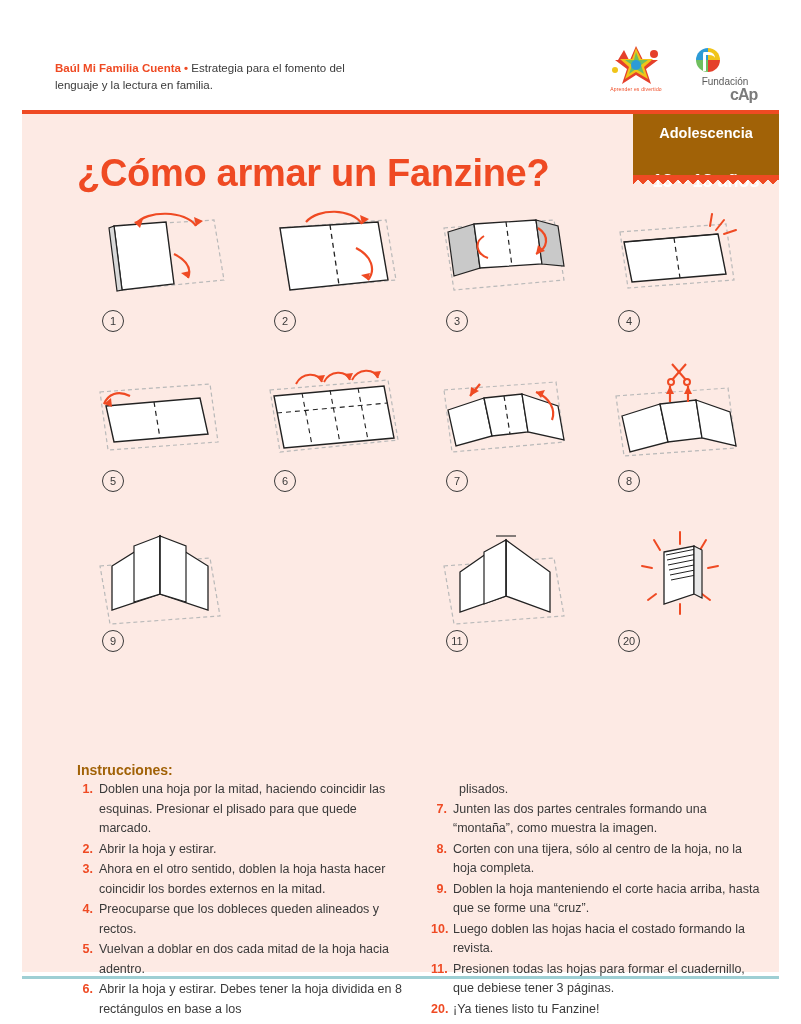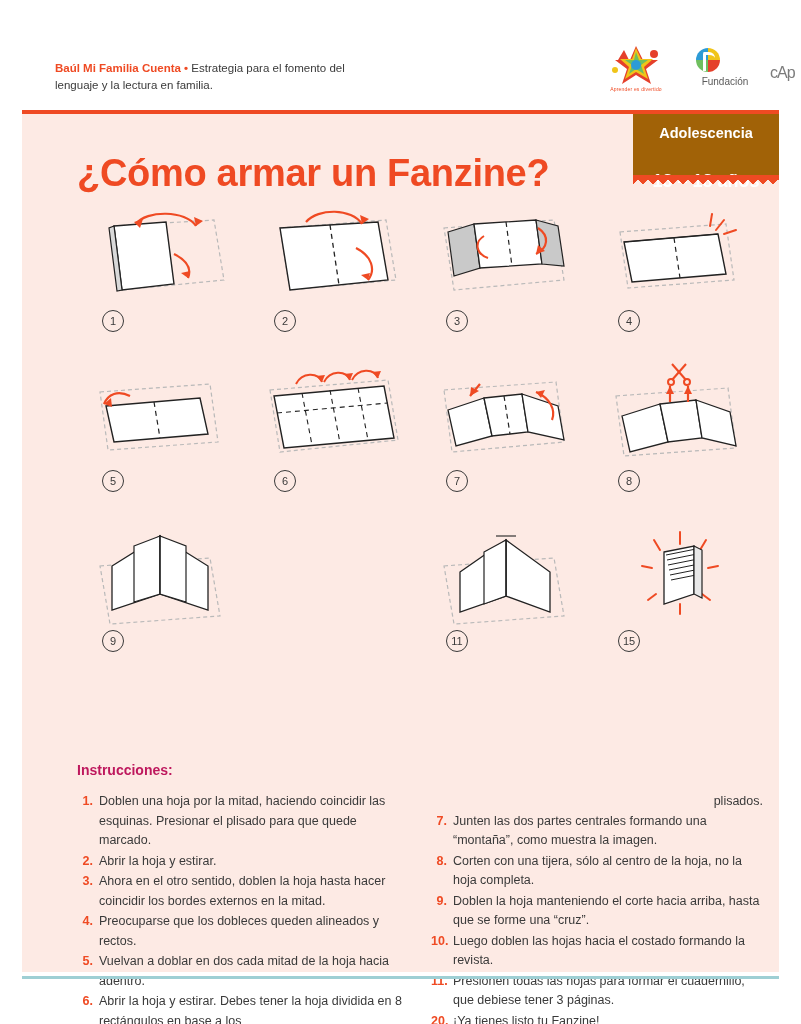--- a/index.html
+++ b/index.html
@@ -45,22 +45,22 @@
   }
   .logo-fund .f-mark:after{
     content:""; position:absolute; left:7px; top:4px; width:9px; height:16px;
     border-left:3px solid #fff; border-top:3px solid #fff; border-radius:2px 6px 0 0;
   }
   .logo-fund .f-text {
     position:absolute; left:0; top:28px; width:86px; text-align:center;
     font-size:10px; color:#5b5b5b;
   }
   .logo-fund .f-cap {
-    position:absolute; left:48px; top:16px;
-    font-size:16px; font-weight:normal; color:#7b7b7b; letter-spacing:-1px;margin-left:40px;
+    position:absolute; left:48px; top:38px;
+    font-size:16px; font-weight:bold; color:#7b7b7b; letter-spacing:-1px;
   }
 
   
   .card {
     position:absolute; left:22px; top:110px; width:757px; height:862px;
     background:#fdeae4;
     border-top:4px solid #ef4a23;
   }
   .title {
     position:absolute; left:55px; top:38px;
@@ -95,34 +95,34 @@
     width:22px; height:22px; border-radius:50%;
     border:1.4px solid #3a3a3a; color:#3a3a3a;
     font-size:11px; line-height:20px; text-align:center;
   }
 
   
   .instr {
     position:absolute; left:55px; top:648px; width:690px;
   }
   .instr-title {
-    font-size:14px; font-weight:bold; color:#be185d; margin-bottom:14px;
+    font-size:14px; font-weight:bold; color:#a16207; margin-bottom:2px;
   }
   .cols { display:flex; gap:22px; }
   .col { width:332px; }
   .li { display:flex; margin-bottom:1px; }
   .li .n {
     color:#ef4a23; font-weight:bold; font-size:12.5px;
     width:22px; text-align:right; flex:0 0 22px; padding-right:6px;
     line-height:19.5px;
   }
   .li .t {
     font-size:12.5px; line-height:19.5px; color:#3a3a3a;
   }
-  .cont { font-size:12.5px; line-height:19.5px; color:#3a3a3a; padding-left:28px;text-align:right; }
+  .cont { font-size:12.5px; line-height:19.5px; color:#3a3a3a; padding-left:28px; }
 
   .footer-rule {
     position:absolute; left:22px; top:976px; width:757px; height:3px;
     background:#9ecfd4;
   }
 </style>
 </head>
 <body>
 
 <div class="page">
@@ -333,21 +333,21 @@
           <g stroke="#222" stroke-width="1">
             <path d="M76 33 L106 27"></path>
               <path d="M77 38 L107 32"></path>
               <path d="M78 43 L108 37"></path>
             <path d="M79 48 L109 42"></path>
               <path d="M80 53 L110 47"></path>
               <path d="M81 58 L111 52"></path>
           </g>
           <polygon points="104,24 112,28 112,76 104,72" fill="#e8e8e8" stroke="#222" stroke-width="1.2"></polygon>
         </svg>
-        <div class="num">15</div>
+        <div class="num">20</div>
       </div>
 
     </div>
 
     <div class="instr">
       <div class="instr-title">Instrucciones:</div>
       <div class="cols">
         <div class="col">
           <div class="li">
             <div class="n">1.</div>

